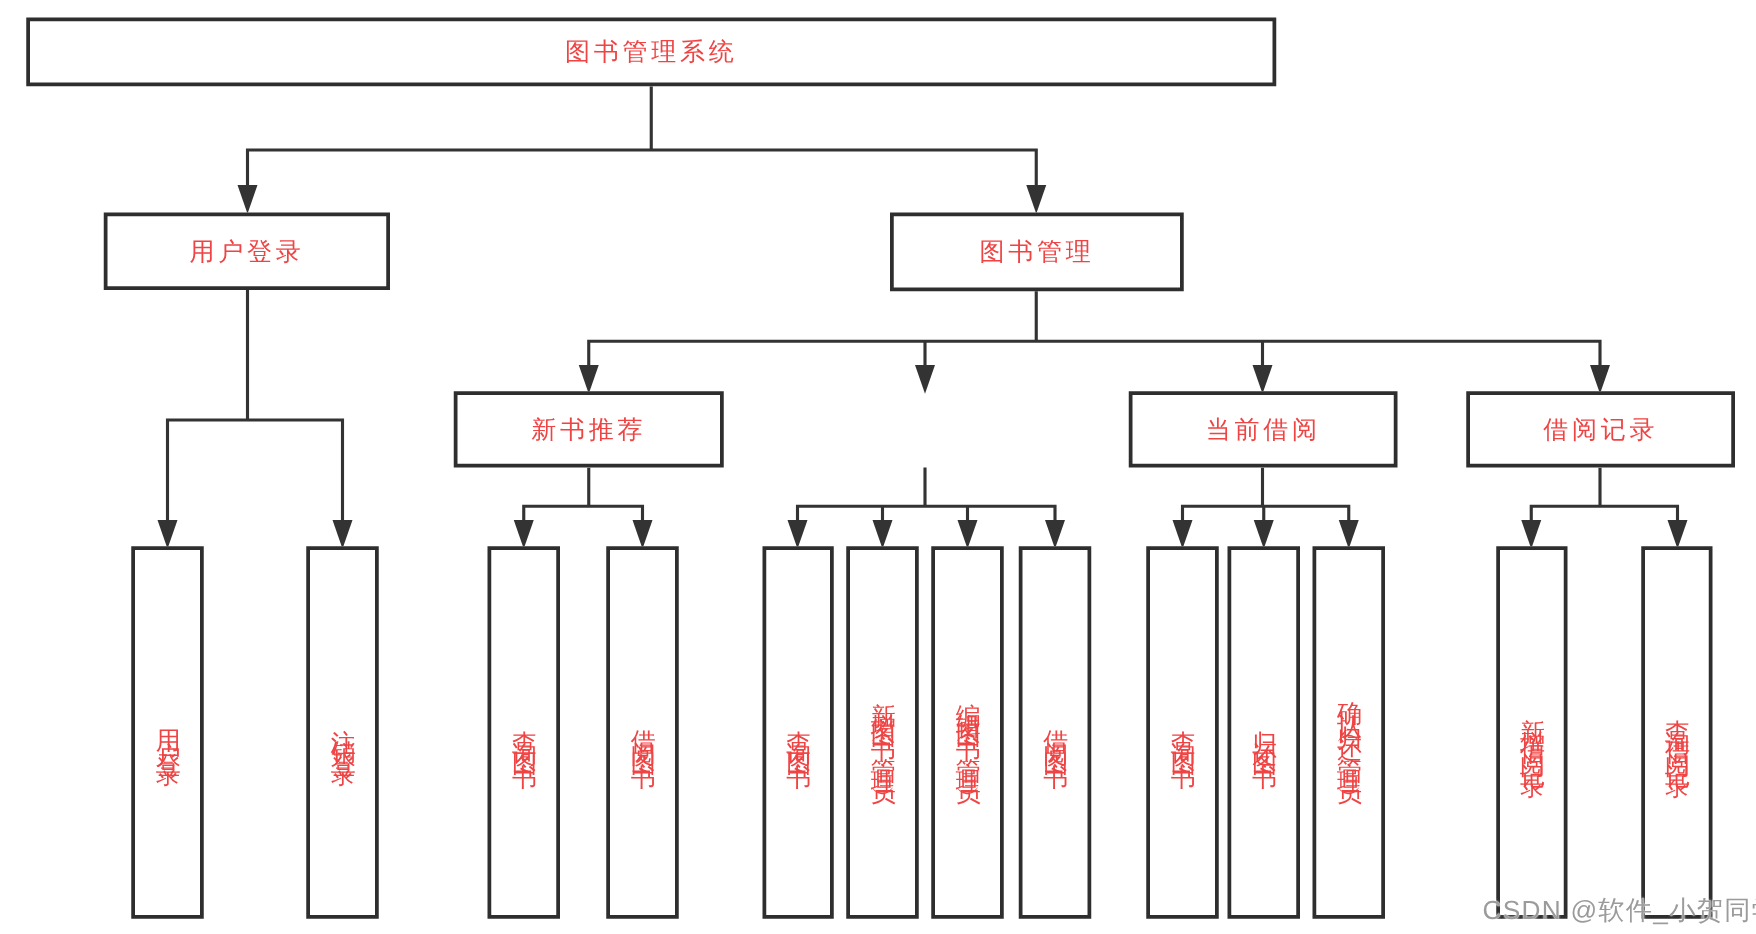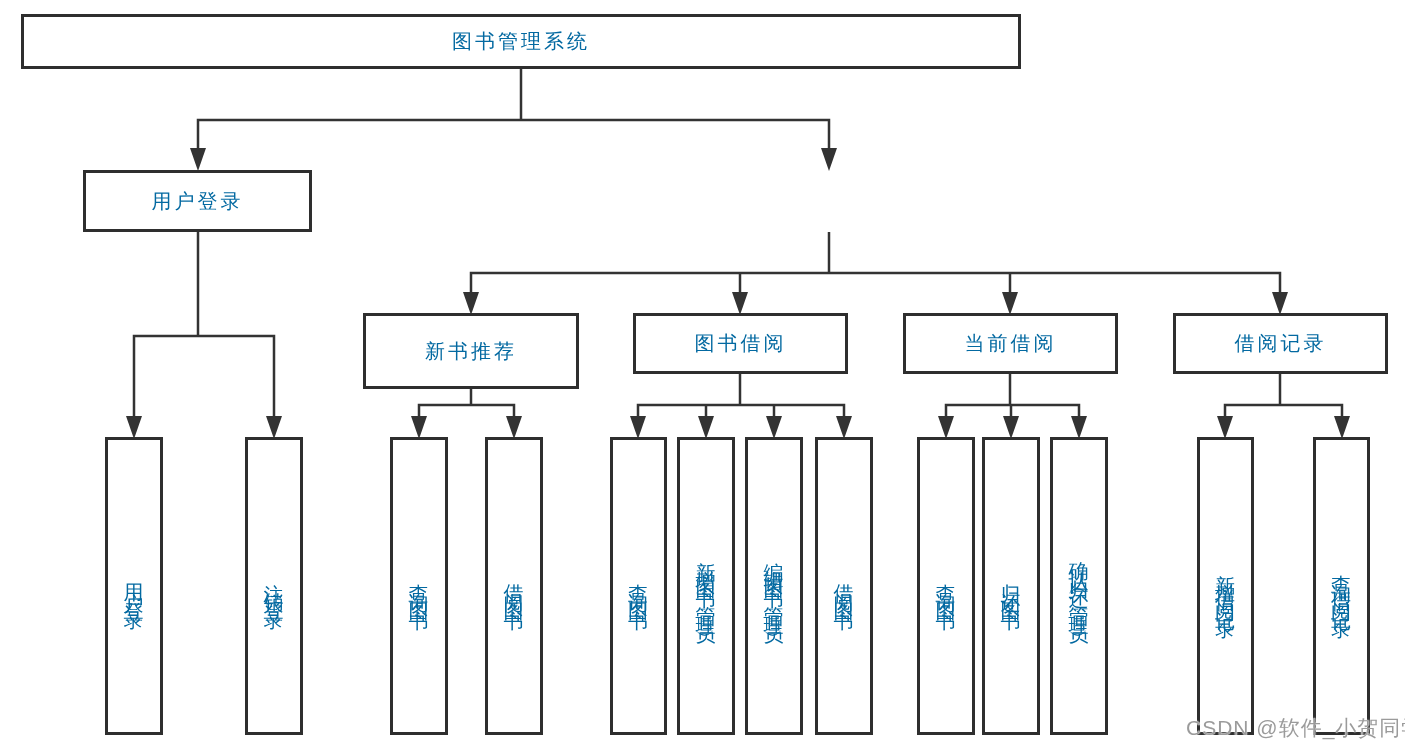--- a/index.html
+++ b/index.html
@@ -6,21 +6,21 @@
   #stage{
     position:relative;width:1405px;height:747px;background:#ffffff;
     font-family:"Liberation Sans",sans-serif;overflow:hidden;
   }
   #wires{position:absolute;left:0;top:0;width:1405px;height:747px;}
   #wires path{stroke:#333333;stroke-width:2.5;fill:none;}
   #wires polygon{fill:#333333;stroke:none;}
   .node{
     position:absolute;background:#ffffff;border:3px solid #2e2e2e;
     box-sizing:border-box;display:flex;align-items:center;justify-content:center;
-    color:#0369a1;z-index:2;
+    color:#ef4444;z-index:2;
   }
   .hnode{font-size:20px;letter-spacing:3px;white-space:nowrap;}
   .vnode .vtext{
     writing-mode:vertical-rl;text-orientation:mixed;
     font-size:20px;line-height:1;letter-spacing:9px;
   }
   #watermark{
     position:absolute;left:1186px;top:714px;z-index:3;
     font-size:21px;letter-spacing:1px;color:#9b9b9b;white-space:nowrap;
     text-shadow:0 0 2px #ffffff,0 0 1px #ffffff;
@@ -80,26 +80,26 @@
     <polygon points="1334,416 1350,416 1342,439"></polygon>
   </svg>
 
   <div class="node hnode" style="left:21px;top:14px;width:1000px;height:55px">
     <span>图书管理系统</span>
   </div>
 
   <div class="node hnode" style="left:83px;top:170px;width:229px;height:62px">
     <span>用户登录</span>
   </div>
+  <div class="node hnode" style="left:712px;top:170px;width:235px;height:63px">
+    <span>图书管理</span>
+  </div>
 
-  <div class="node hnode" style="left:363px;top:313px;width:216px;height:76px">
+  <div class="node hnode" style="left:363px;top:313px;width:216px;height:61px">
     <span>新书推荐</span>
-  </div>
-  <div class="node hnode" style="left:633px;top:313px;width:215px;height:61px">
-    <span>图书借阅</span>
   </div>
   <div class="node hnode" style="left:1173px;top:313px;width:215px;height:61px">
     <span>借阅记录</span>
   </div>
   <div class="node hnode" style="left:903px;top:313px;width:215px;height:61px">
     <span>当前借阅</span>
   </div>
 
   <div class="node vnode" style="left:105px;top:437px;width:58px;height:298px">
     <span class="vtext">用户登录</span>

